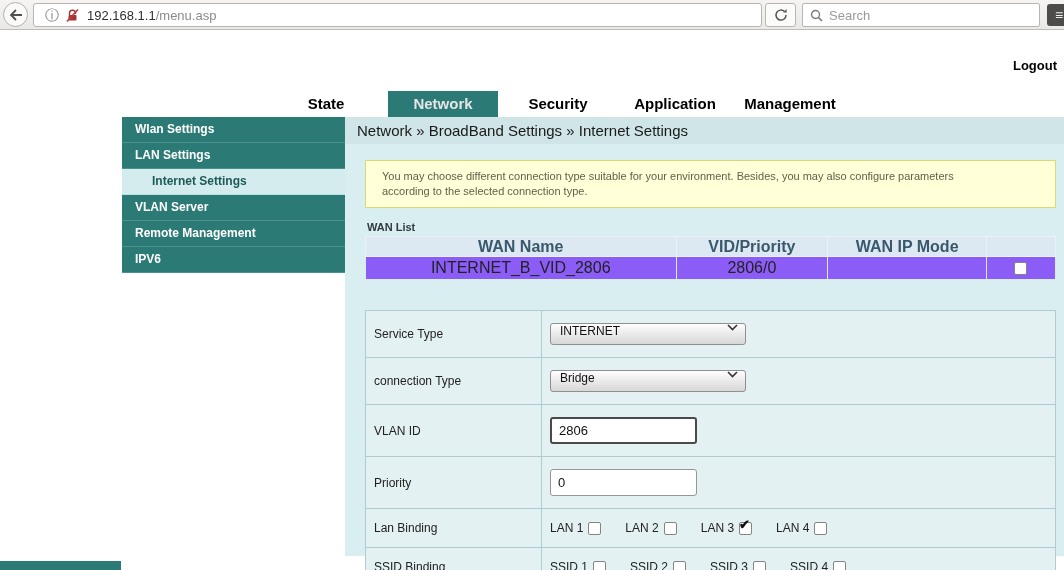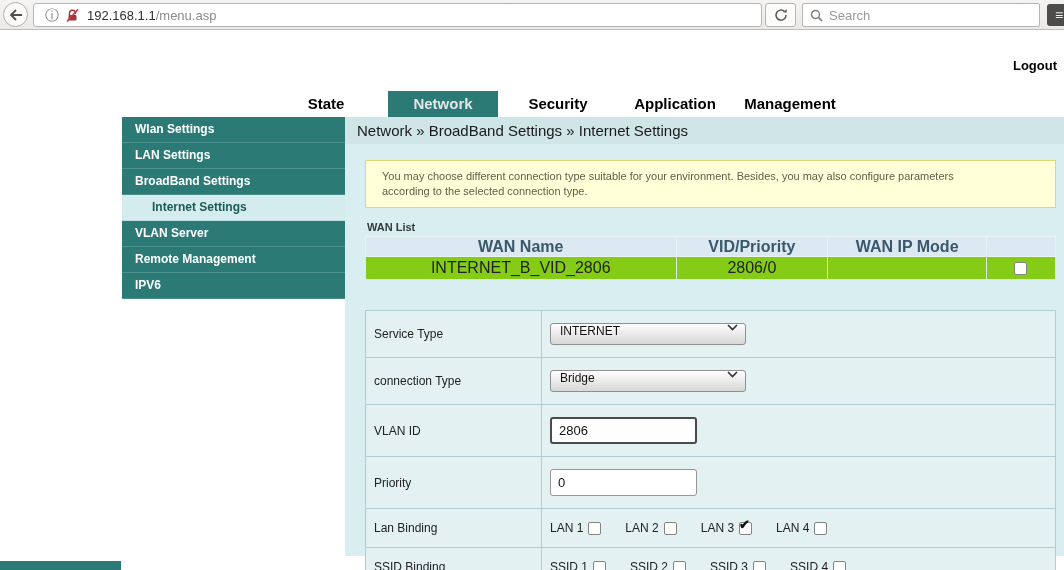--- a/index.html
+++ b/index.html
@@ -111,21 +111,21 @@
   }
   .wan-table {
     width: 100%; border-collapse: collapse; margin-top: 3px; font-size: 16px;
     table-layout: fixed;
   }
   .wan-table th {
     background: #dce9f2; color: #3a586b; font-weight: bold;
     height: 20px; text-align: center; border: 1px solid #e9f3f6;
   }
   .wan-table td {
-    background: #84cc16; color: #222; height: 23px; text-align: center;
+    background: #8b5cf6; color: #222; height: 23px; text-align: center;
     border: 1px solid #d8ebee;
   }
   .col-name { width: 45%; } .col-vid { width: 22%; }
   .col-mode { width: 23%; } .col-sel { width: 10%; }
 
   
   .checkbox {
     display: inline-block; width: 13px; height: 13px; background: #fff;
     border: 1px solid #848484; border-radius: 2px; position: relative;
     vertical-align: middle; cursor: pointer;
@@ -226,21 +226,20 @@
     <div class="tab tab-application">Application</div>
     <div class="tab tab-management">Management</div>
   </div>
 
   <div class="layout">
     <div class="gutter"></div>
 
     <div class="sidebar">
       <div class="side-item">Wlan Settings</div>
       <div class="side-item">LAN Settings</div>
-      <div class="side-item">BroadBand Settings</div>
       <div class="side-item active">Internet Settings</div>
       <div class="side-item">VLAN Server</div>
       <div class="side-item">Remote Management</div>
       <div class="side-item">IPV6</div>
     </div>
 
     <div class="main">
       <div class="breadcrumb">Network » BroadBand Settings » Internet Settings</div>
 
       <div class="content">

